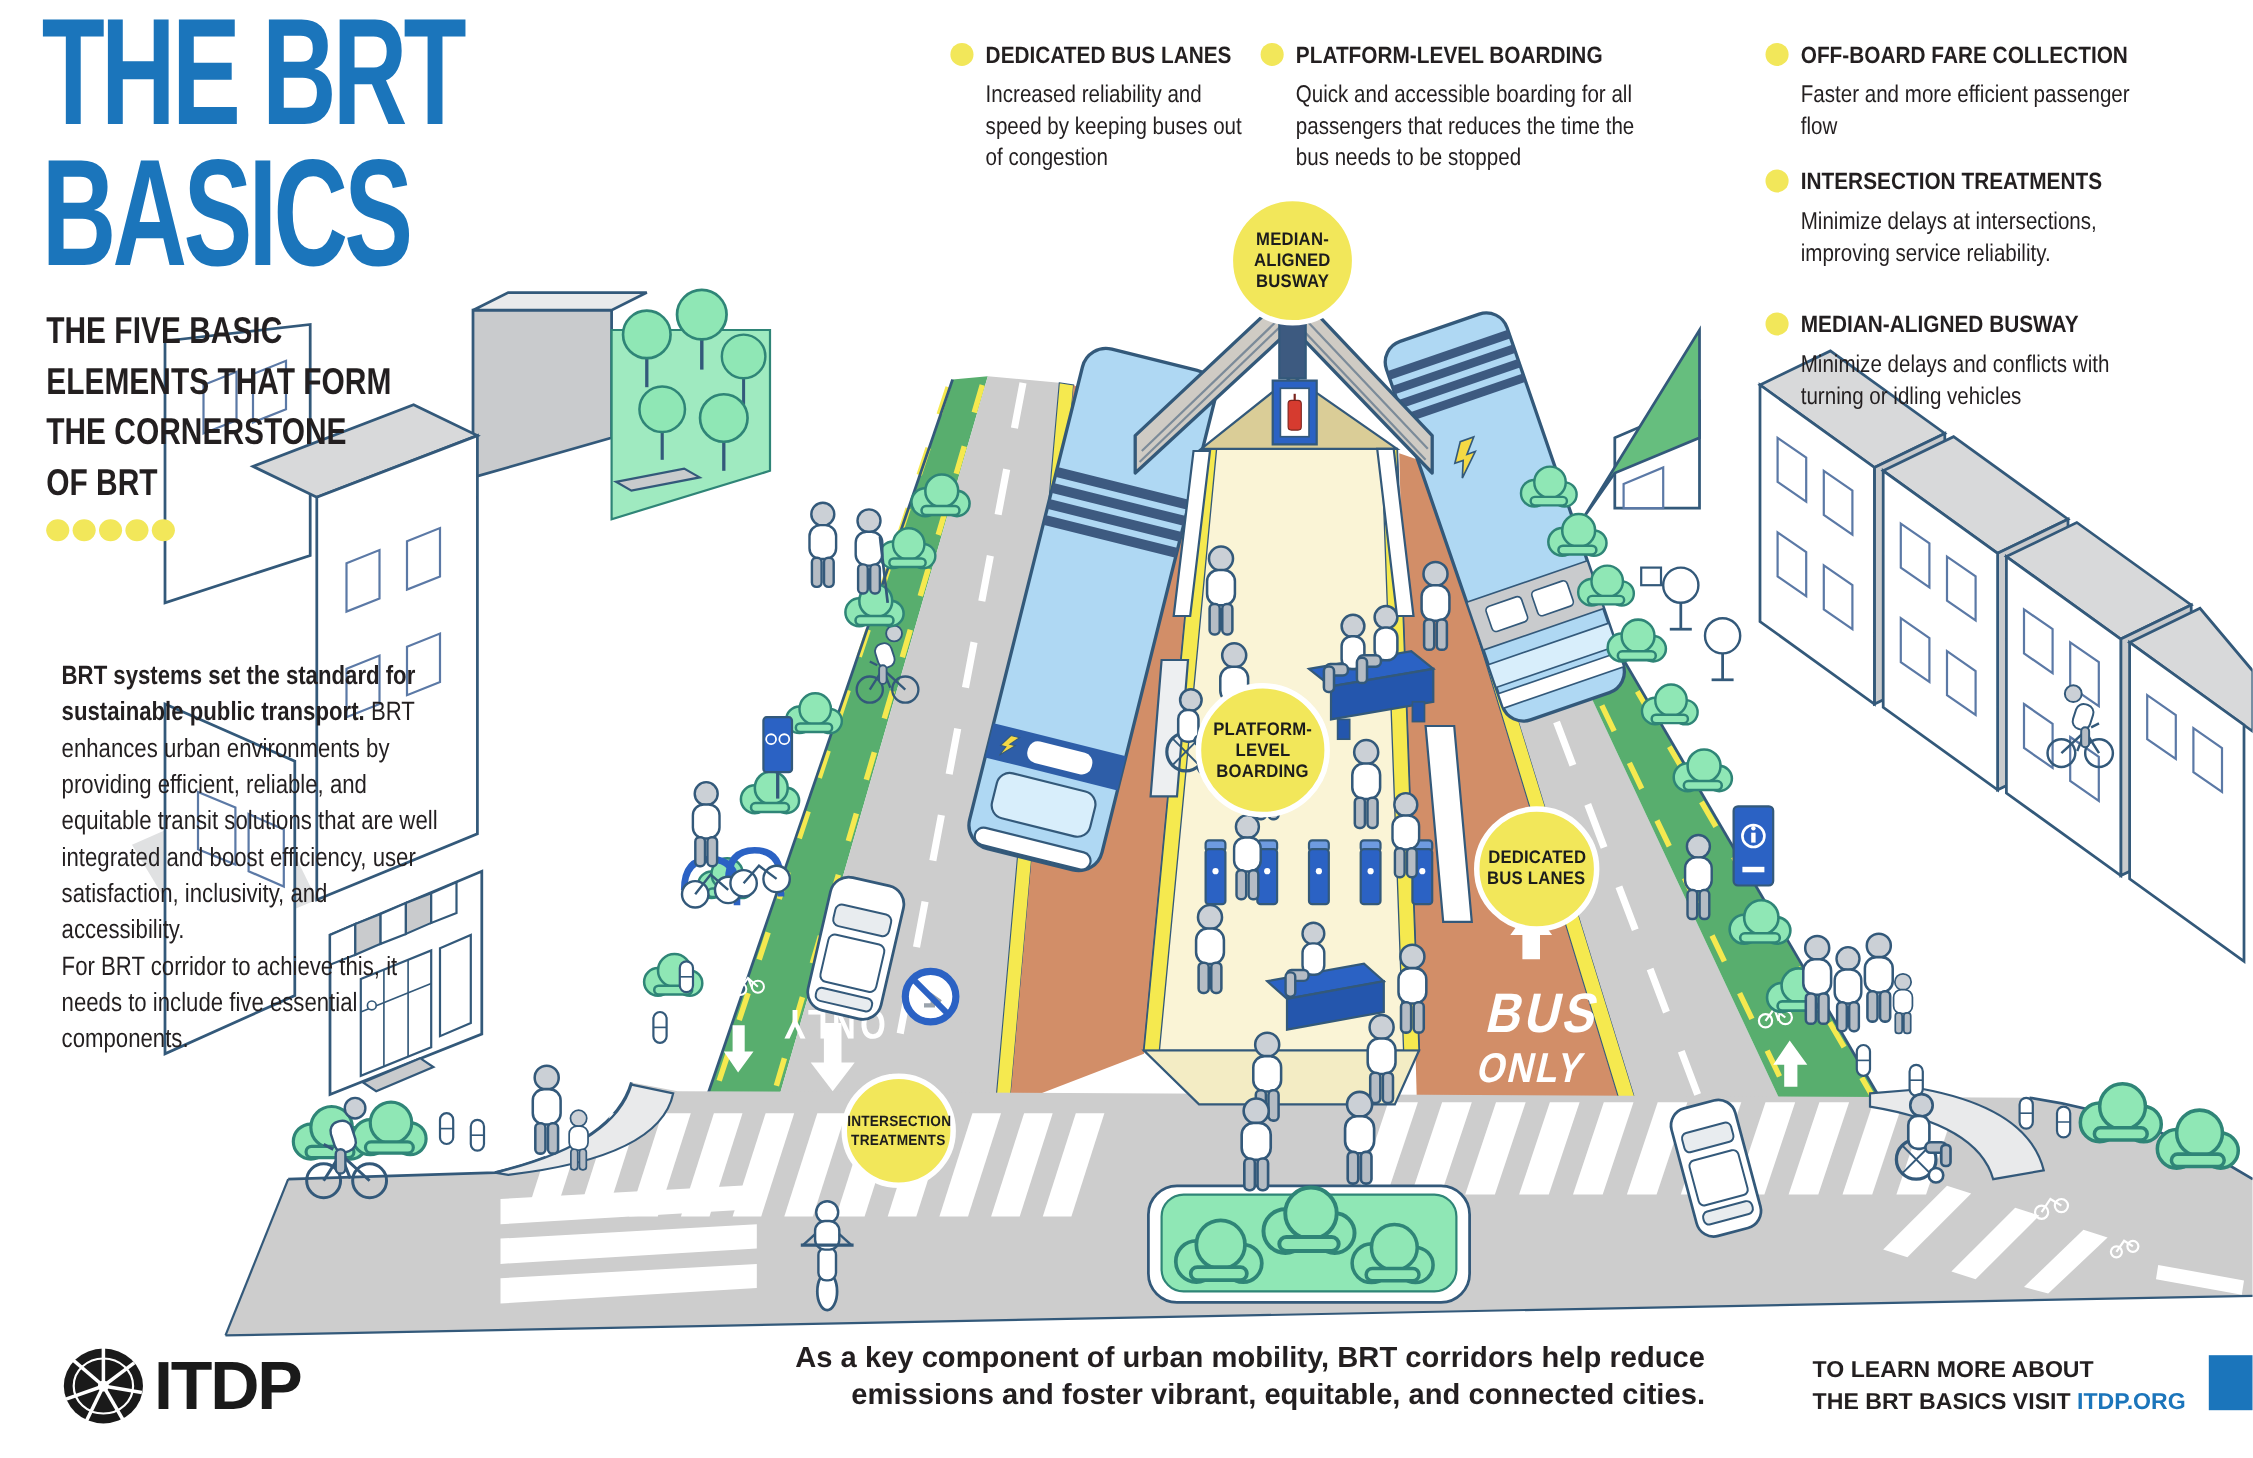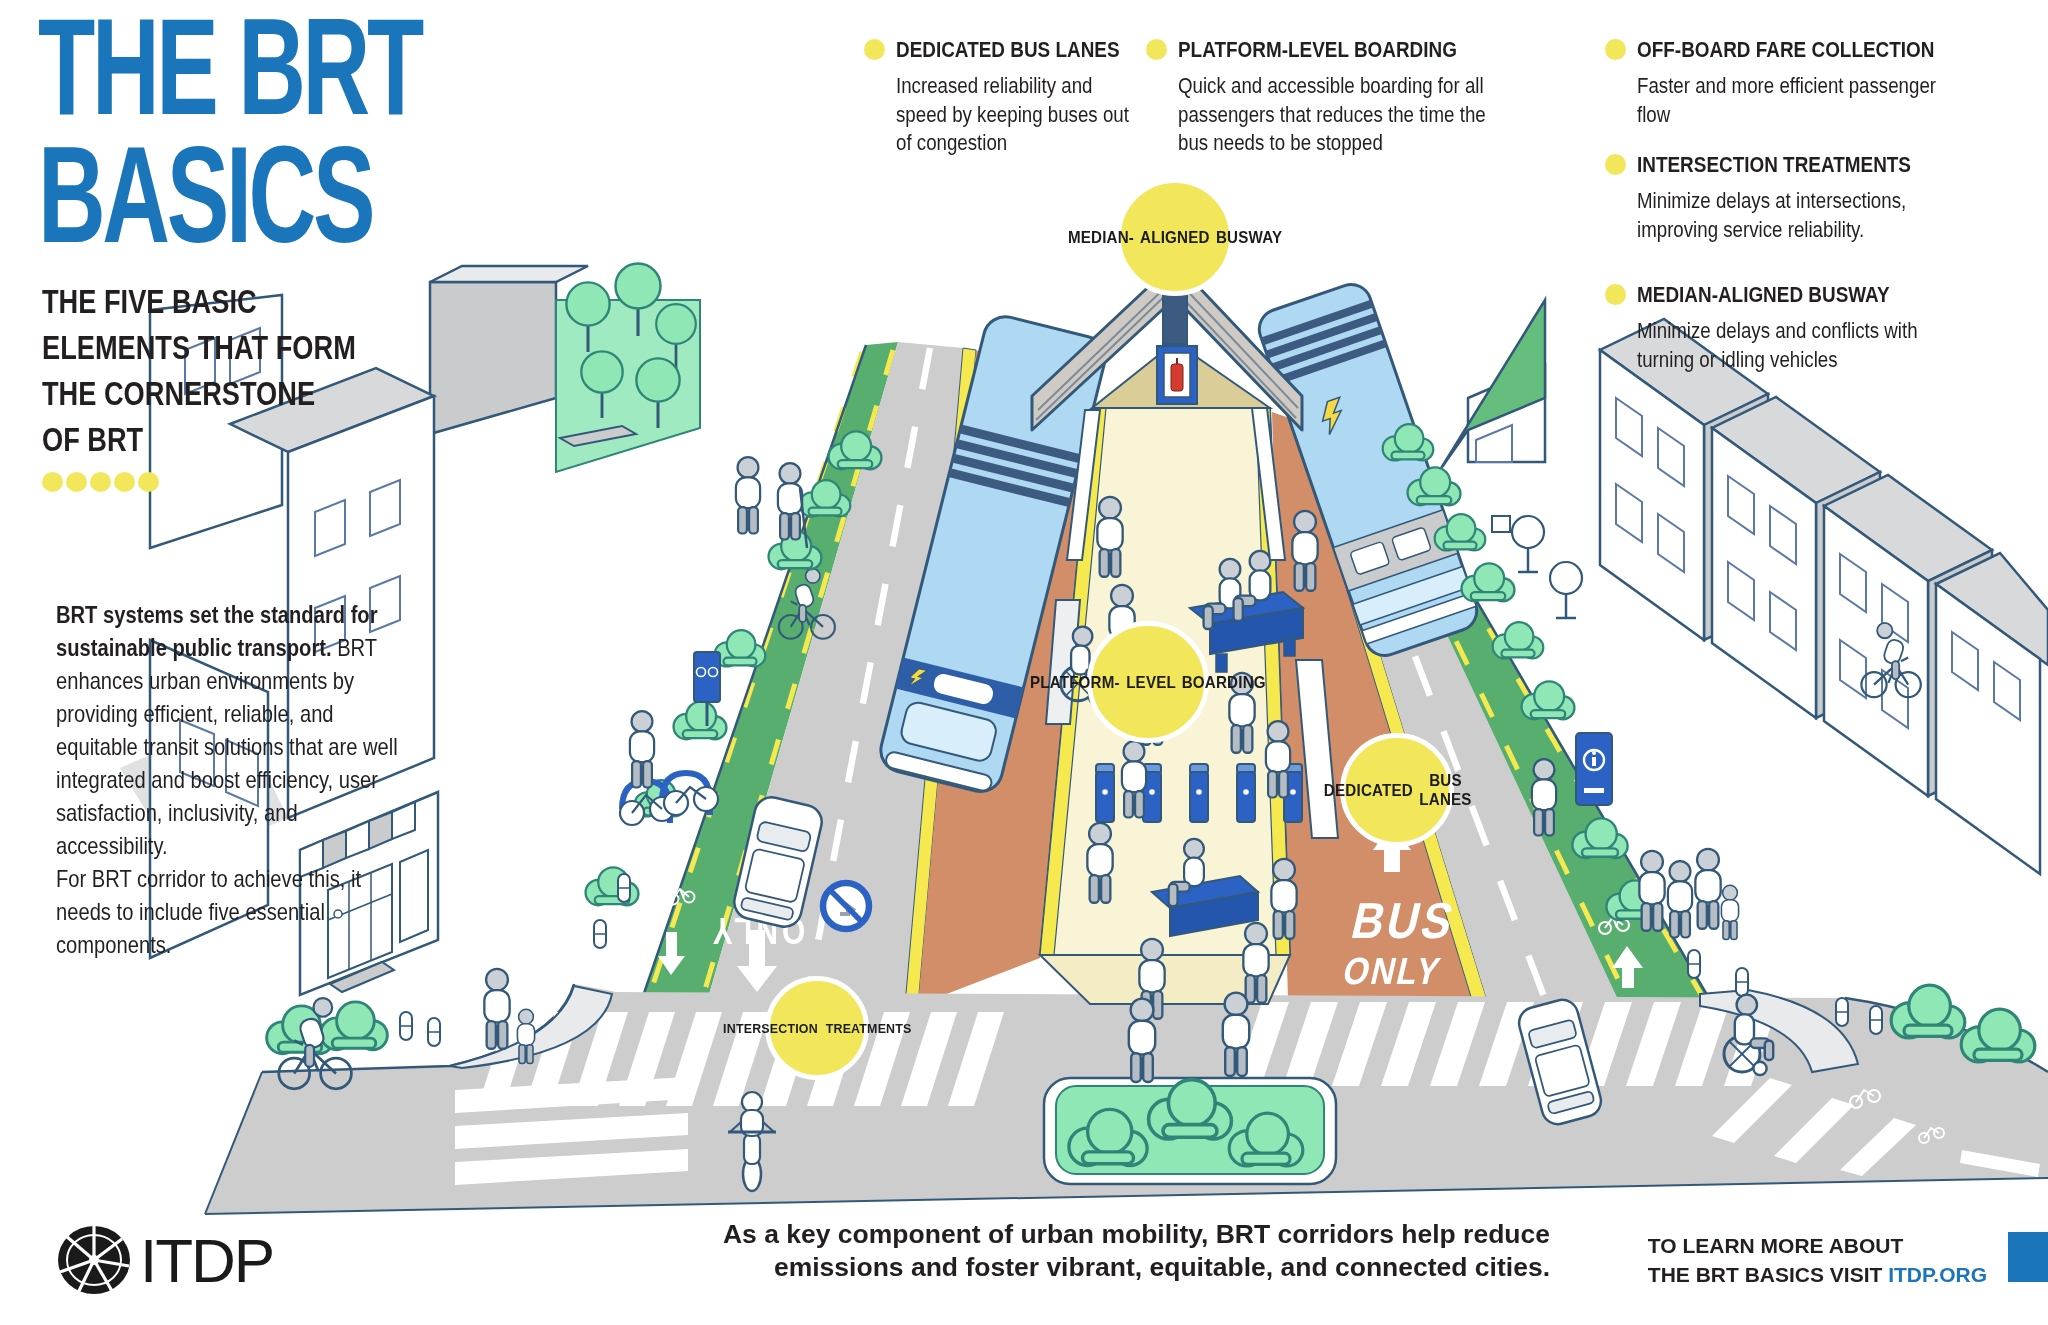--- a/index.html
+++ b/index.html
@@ -29,28 +29,28 @@
             transform:scaleX(.85);transform-origin:0 0}
   #col1{left:864px;width:300px}#col1 .leg-desc{width:275px}
   #col2{left:1146px;width:380px}#col2 .leg-desc{width:370px}
   #col3{left:1605px;width:420px}
   #col3 .leg-item{position:absolute;left:0}
   #col3 .i0{top:0}#col3 .i1{top:115px}#col3 .i2{top:245px}
   #col3 .leg-desc{width:360px}
 
   
   .co{position:absolute;transform:translate(-50%,-50%);border-radius:50%;background:#F2E75A;
-      border:5px solid #fff;display:flex;align-items:center;justify-content:center;
+      border:5px solid #fff;display:flex;flex-direction:column;align-items:center;justify-content:center;
       text-align:center;font-weight:700;color:#1c1c1c;z-index:5}
   .co span{display:block;font-size:16.5px;line-height:19px;letter-spacing:.2px;transform:scaleX(.92)}
   .co.small span{font-size:13.5px;line-height:17px}
 
   
   .logo{left:56px;top:1222px;display:flex;align-items:center;gap:8px}
-  .logo-text{font-weight:400;font-size:62px;letter-spacing:-2px;color:#1a1a1a}
+  .logo-text{font-weight:700;font-size:62px;letter-spacing:-2px;color:#1a1a1a}
   .foot-msg{left:650px;top:1218px;width:900px;text-align:right;font-weight:700;
             font-size:26.5px;line-height:33px}
   .learn{right:61px;top:1231px;text-align:left;font-weight:700;font-size:21px;line-height:29px}
   .learn .lnk{color:#1B75BB}
   .bluesq{right:0;top:1232px;width:40px;height:50px;background:#1B75BB}
 </style>
 </head>
 <body>
 
 <div class="page">

